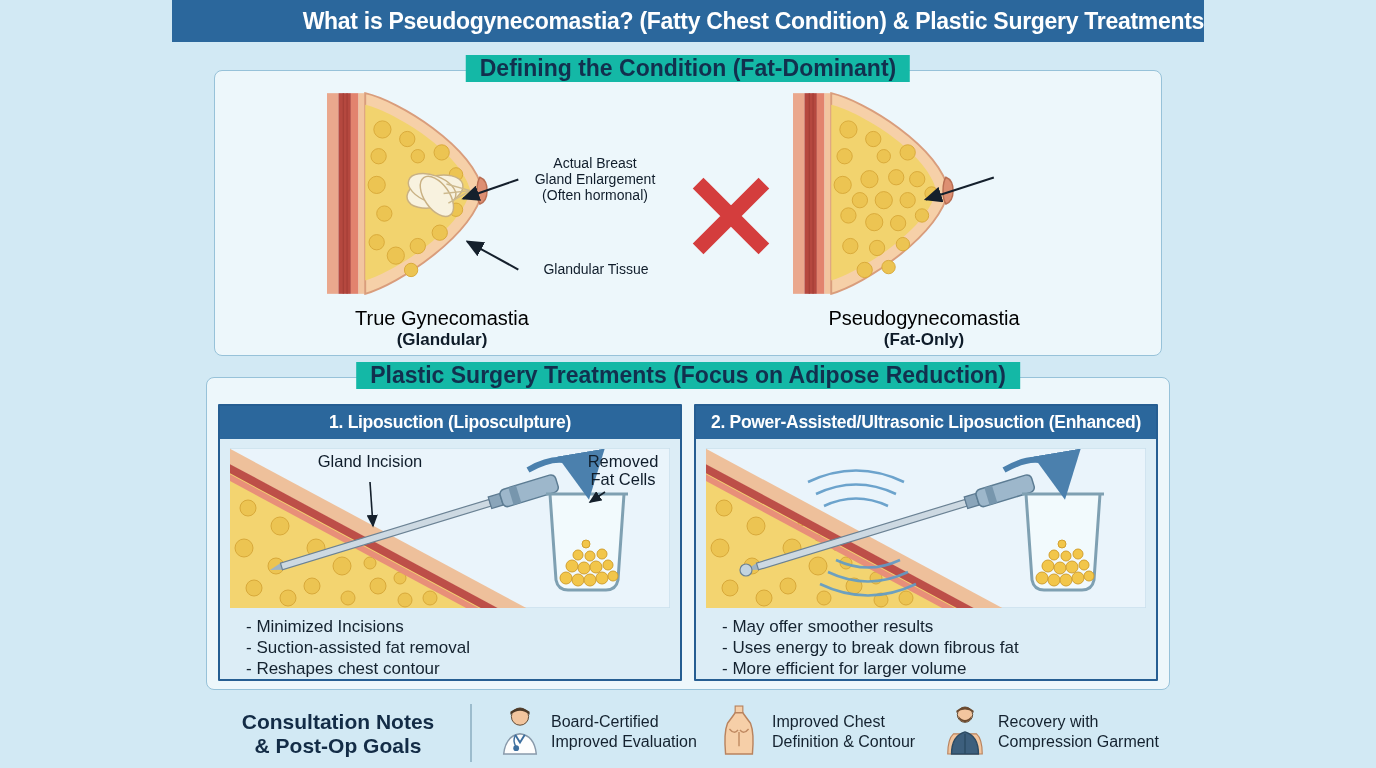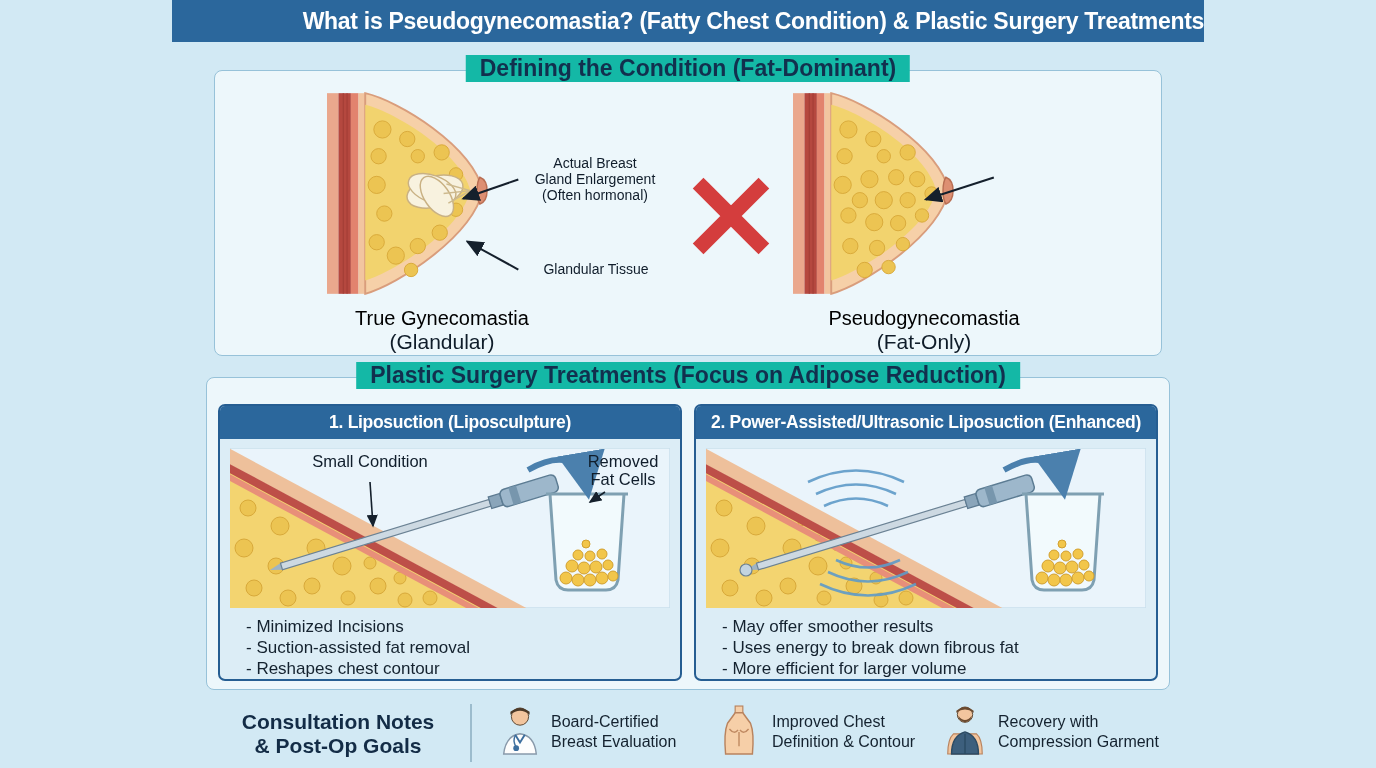--- a/index.html
+++ b/index.html
@@ -35,26 +35,26 @@
     position:absolute;text-align:center;font-size:14px;line-height:1.16;
     white-space:pre-line;color:#101d2b;
   }
   .ann-tg1{left:305px;top:84px;width:150px}
   .ann-tg2{left:306px;top:190px;width:150px}
   .ann-pg1{left:781px;top:84px;width:155px}
   .caption{position:absolute;text-align:center;width:200px}
   .caption-left{left:127px;top:236px}
   .caption-right{left:609px;top:236px}
   .caption .c1{font-weight:normal;font-size:20px;color:#000000}
-  .caption .c2{font-weight:normal;font-size:21px;color:#0f1c29}
+  .caption .c2{font-weight:bold;font-size:17px;color:#0f1c29}
   .red-x{position:absolute;left:476px;top:105px;width:80px;height:80px}
   .overlay{position:absolute;inset:0;width:100%;height:100%;pointer-events:none}
   .card{
     position:absolute;top:26px;width:464px;height:277px;
-    border:2px solid #265e92;border-radius:7px;background:#dcedf6;overflow:hidden;
+    border:2px solid #265e92;border-radius:1px;background:#dcedf6;overflow:hidden;
   }
   .card-1{left:11px}
   .card-2{left:487px}
   .card-head{
     height:33px;background:#2b679c;color:#fff;font-weight:bold;font-size:17.5px;
     letter-spacing:-0.3px;text-align:center;line-height:33px;white-space:nowrap;
   }
   .illo{position:relative;width:440px;height:160px;margin:9px auto 4px}
   .illo svg.scene{position:absolute;inset:0;width:440px;height:160px}
   .illo-label{
@@ -254,21 +254,21 @@
               <circle cx="52" cy="60" r="5"></circle>
             <circle cx="36" cy="50" r="4"></circle>
           </g>
         </g>
         <path d="M298,22 C330,4 352,10 357,40" fill="none" stroke="#4b80ad" stroke-width="6" marker-end="url(#bA1)"></path>
         <g stroke="#15202c" stroke-width="1.6" fill="none">
           <line x1="140" y1="34" x2="143" y2="78" marker-end="url(#tA1)"></line>
           <line x1="375" y1="44" x2="360" y2="54" marker-end="url(#tA1)"></line>
         </g>
       </svg>
-      <div class="illo-label lbl-incision">Small Condition</div>
+      <div class="illo-label lbl-incision">Gland Incision</div>
       <div class="illo-label lbl-removed">Removed
 Fat Cells</div>
     </div>
     <div class="bullets">
       <div class="bullet">- Minimized Incisions</div>
       <div class="bullet">- Suction-assisted fat removal</div>
       <div class="bullet">- Reshapes chest contour</div>
     </div>
   </div>
 
@@ -360,21 +360,21 @@
   <svg class="fitem-icon fi-1" viewBox="0 0 48 54">
     <path d="M15,10 Q24,1 33,10 Q30,5 24,5 Q18,5 15,10 Z" fill="#4c3a28"></path>
     <circle cx="24" cy="13" r="9" fill="#f2c59e" stroke="#5a4632" stroke-width="1"></circle>
     <path d="M14,11 Q24,3 34,11 L34,8 Q24,0 14,8 Z" fill="#4c3a28"></path>
     <path d="M7,52 Q9,33 24,31 Q39,33 41,52 Z" fill="#fdfdfd" stroke="#8899aa" stroke-width="1.5"></path>
     <path d="M19,32 L24,40 L29,32" fill="none" stroke="#3c6e9e" stroke-width="2"></path>
     <path d="M20,45 Q16,38 19,33" stroke="#3c6e9e" stroke-width="1.5" fill="none"></path>
     <circle cx="20" cy="46" r="3" fill="#3c6e9e"></circle>
   </svg>
   <div class="fitem-label fl-1">Board-Certified
-Breast Evaluation</div>
+Improved Evaluation</div>
 
   <svg class="fitem-icon fi-2" viewBox="0 0 48 54">
     <rect x="20" y="2" width="8" height="9" fill="#f6cfa8" stroke="#b9835e" stroke-width="1.2"></rect>
     <path d="M10,52 Q8,30 12,20 Q18,12 20,9 L28,9 Q30,12 36,20 Q40,30 38,52 Z" fill="#f6cfa8" stroke="#b9835e" stroke-width="1.5"></path>
     <path d="M14,26 Q19,32 23,27 M25,27 Q29,32 34,26" stroke="#c08a62" stroke-width="1.5" fill="none"></path>
     <line x1="24" y1="29" x2="24" y2="44" stroke="#c08a62" stroke-width="1.5"></line>
   </svg>
   <div class="fitem-label fl-2">Improved Chest
 Definition &amp; Contour</div>
 

